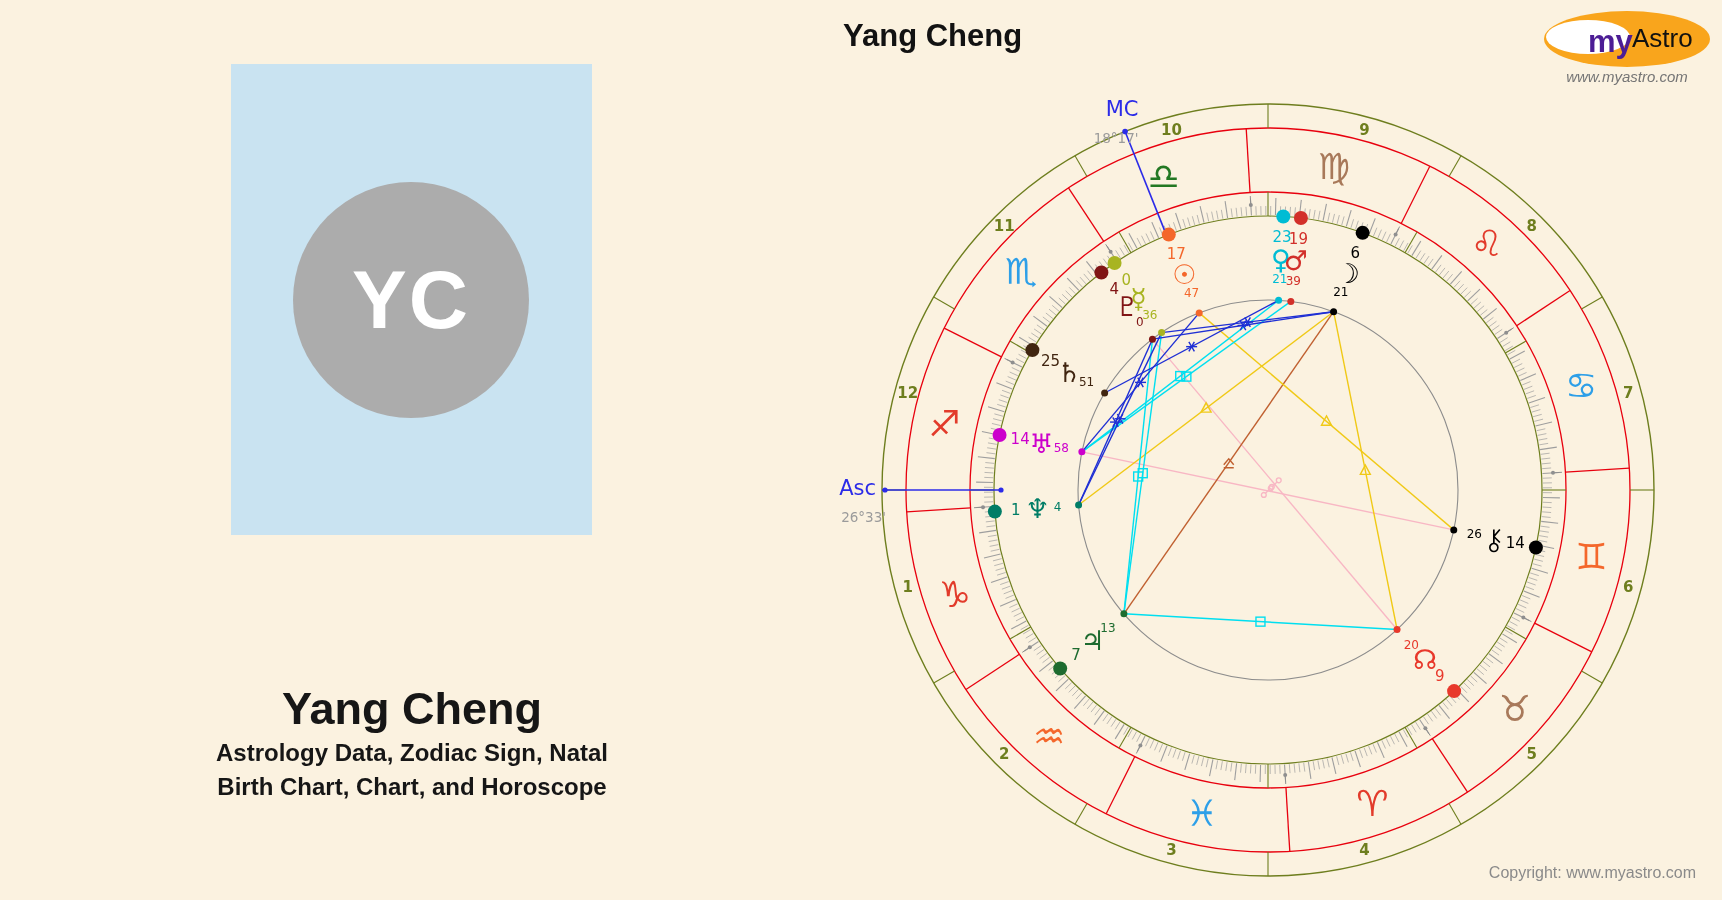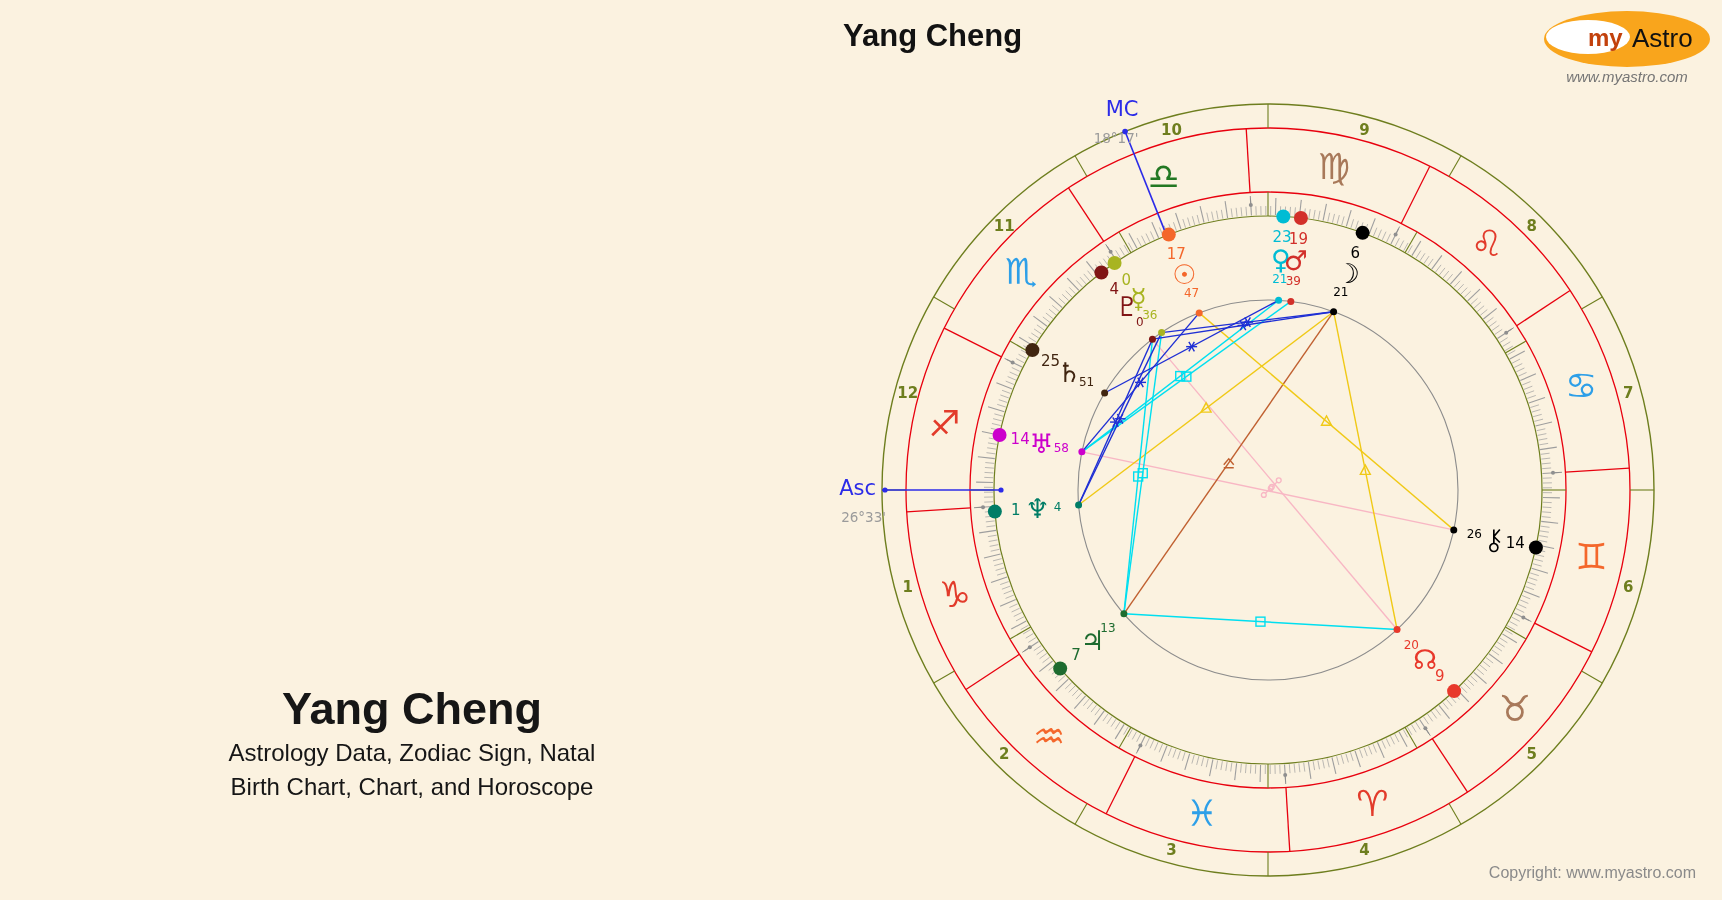--- a/index.html
+++ b/index.html
@@ -4,38 +4,43 @@
 <style>
   html,body{margin:0;padding:0;background:#FBF2E0;}
   .page{position:relative;width:1722px;height:900px;background:#FBF2E0;overflow:hidden;
         font-family:"Liberation Sans",sans-serif;}
   .profile-card{position:absolute;left:231px;top:64px;width:361px;height:471px;background:#C9E3F1;}
   .avatar{position:absolute;left:62px;top:118px;width:236px;height:236px;border-radius:50%;
           background:#ACACAC;display:flex;align-items:center;justify-content:center;}
   .avatar span{color:#FFFFFF;font-weight:bold;font-size:82px;letter-spacing:2px;}
   .left-text{position:absolute;left:192px;top:684px;width:440px;text-align:center;color:#161616;}
   .left-text h1{margin:0;font-size:45px;font-weight:bold;line-height:50px;}
-  .left-text p{margin:4px 0 0 0;font-size:24px;font-weight:normal;line-height:30px;}
+  .left-text p{margin:4px 0 0 0;font-size:24px;font-weight:bold;line-height:30px;}
   .chart-title{position:absolute;left:843px;top:18px;font-size:31px;font-weight:bold;color:#121212;}
   .logo{position:absolute;left:1544px;top:11px;width:166px;height:56px;}
   .logo-ellipse{position:absolute;left:0;top:0;width:166px;height:56px;background:#F9A51C;border-radius:50%;}
   .logo-white{position:absolute;left:2px;top:9px;width:84px;height:34px;background:#FFFFFF;border-radius:50%;}
-  .logo-my{position:absolute;left:44px;top:13px;font-size:24px;font-weight:600;color:#c2410c;}
+  .logo-my{position:absolute;left:44px;top:13px;font-size:31px;font-weight:600;color:#4c1d95;}
   .logo-astro{position:absolute;left:88px;top:12px;font-size:26px;font-weight:400;color:#111;}
   .logo-url{position:absolute;left:1544px;top:68px;width:166px;text-align:center;
             font-size:15px;color:#757575;font-style:italic;}
   .copyright{position:absolute;right:26px;top:864px;font-size:16px;color:#8A8A8A;}
   #wheel{position:absolute;left:0;top:0;}
   text{font-family:"DejaVu Sans","Liberation Sans",sans-serif;}
 </style>
 </head>
 <body>
 
 <div class="page">
 
+  <div class="profile-card">
+    <div class="avatar">
+      <span>YC</span>
+    </div>
+  </div>
 
   <div class="left-text">
     <h1>Yang Cheng</h1>
     <p>Astrology Data, Zodiac Sign, Natal</p>
     <p>Birth Chart, Chart, and Horoscope</p>
   </div>
 
   <div class="chart-title">Yang Cheng</div>
 
   <div class="logo">

